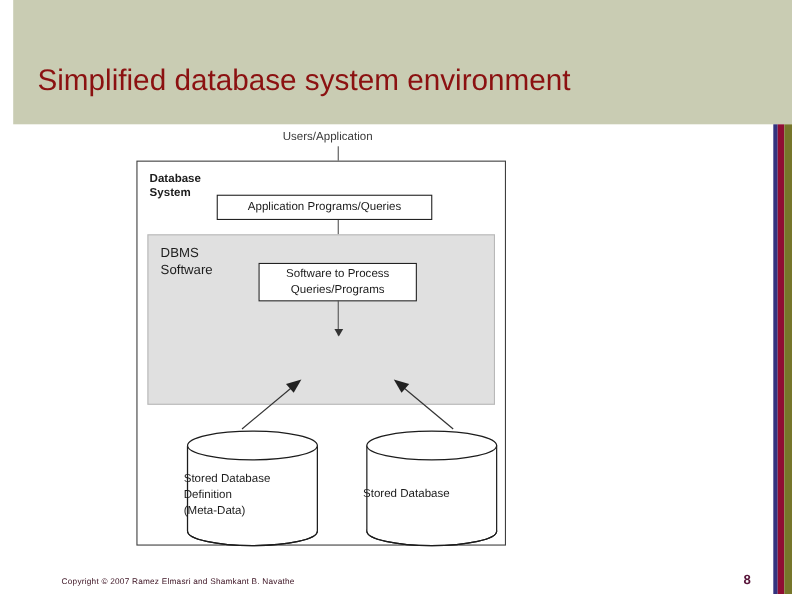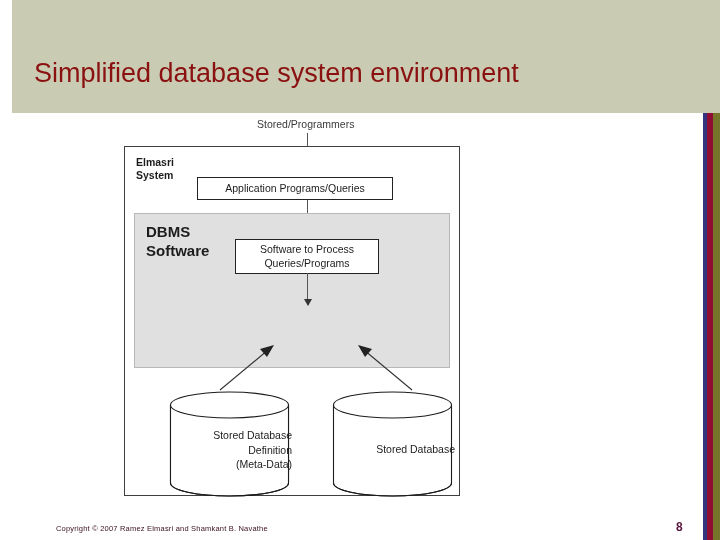--- a/index.html
+++ b/index.html
@@ -94,22 +94,22 @@
     width: 316px;
     height: 155px;
     background: #e0e0e0;
     border: 1px solid #b8b8b8;
     box-sizing: border-box;
   }
   #dbms-software-label {
     position: absolute;
     left: 146px;
     top: 110px;
-    font-size: 15px;
-    font-weight: bold;
+    font-size: 12px;
+    font-weight: normal;
     color: #1c1c1c;
     line-height: 1.25;
     white-space: pre-line;
   }
 
   
   .proc-box {
     position: absolute;
     background: #ffffff;
     border: 1.2px solid #222222;
@@ -150,21 +150,21 @@
   
   .diag-arrow { position: absolute; }
   .diag-arrow svg { display: block; overflow: visible; }
 
   
   .cylinder { position: absolute; }
   .cylinder svg { display: block; }
   .cyl-text {
     position: absolute;
     width: 100%;
-    text-align: right;
+    text-align: left;
     font-size: 10.5px;
     color: #1c1c1c;
     line-height: 1.4;
     white-space: pre-line;
   }
   #cylinder-metadata { left: 167px; top: 277px; width: 125px; height: 108px; }
   #cylinder-stored   { left: 330px; top: 277px; width: 125px; height: 108px; }
   #cylinder-metadata .cyl-text { top: 38px; }
   #cylinder-stored   .cyl-text { top: 52px; }
 
@@ -213,26 +213,26 @@
 <div id="title-banner">
   <div id="slide-title">Simplified database system environment</div>
 </div>
 
 <div id="stripe-blue" class="edge-stripe"></div>
 <div id="stripe-red" class="edge-stripe"></div>
 <div id="stripe-olive" class="edge-stripe"></div>
 
 <div id="figure-area">
 
-  <div id="users-label">Stored/Programmers</div>
+  <div id="users-label">Users/Application</div>
 
   <div id="arrow-users-to-app" class="v-arrow"></div>
 
   <div id="database-system-box"></div>
-  <div id="database-system-label">Elmasri
+  <div id="database-system-label">Database
 System</div>
 
   <div id="app-programs-box" class="proc-box">Application Programs/Queries</div>
 
   <div id="arrow-app-to-process" class="v-arrow"></div>
 
   <div id="dbms-software-box"></div>
   <div id="dbms-software-label">DBMS
 Software</div>
 

